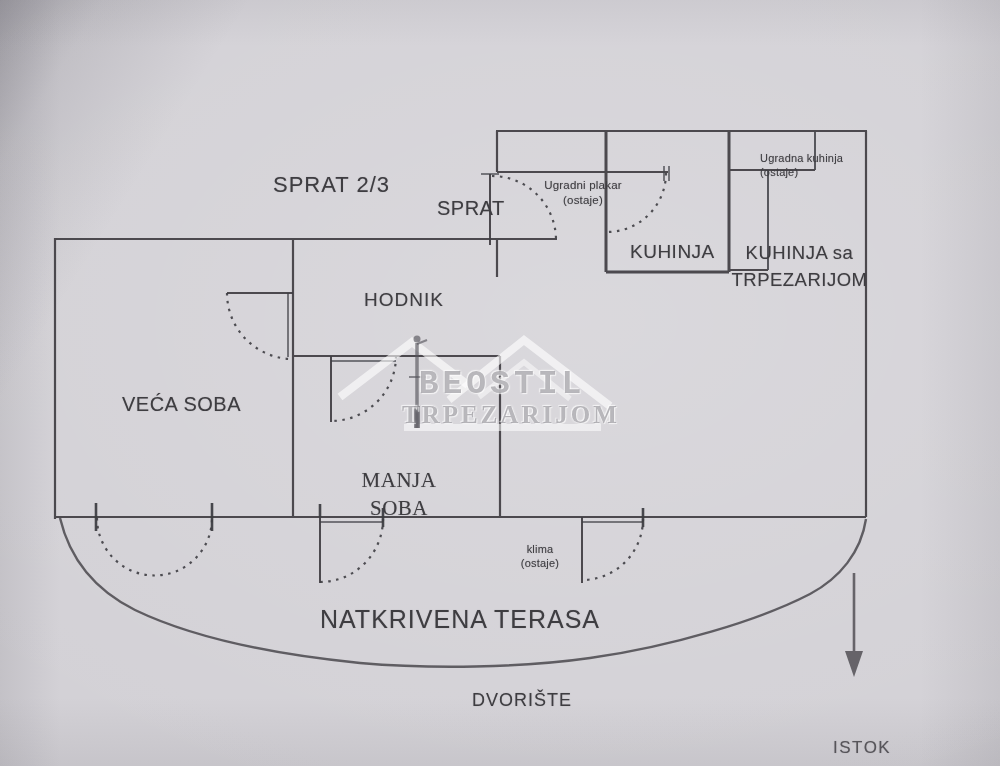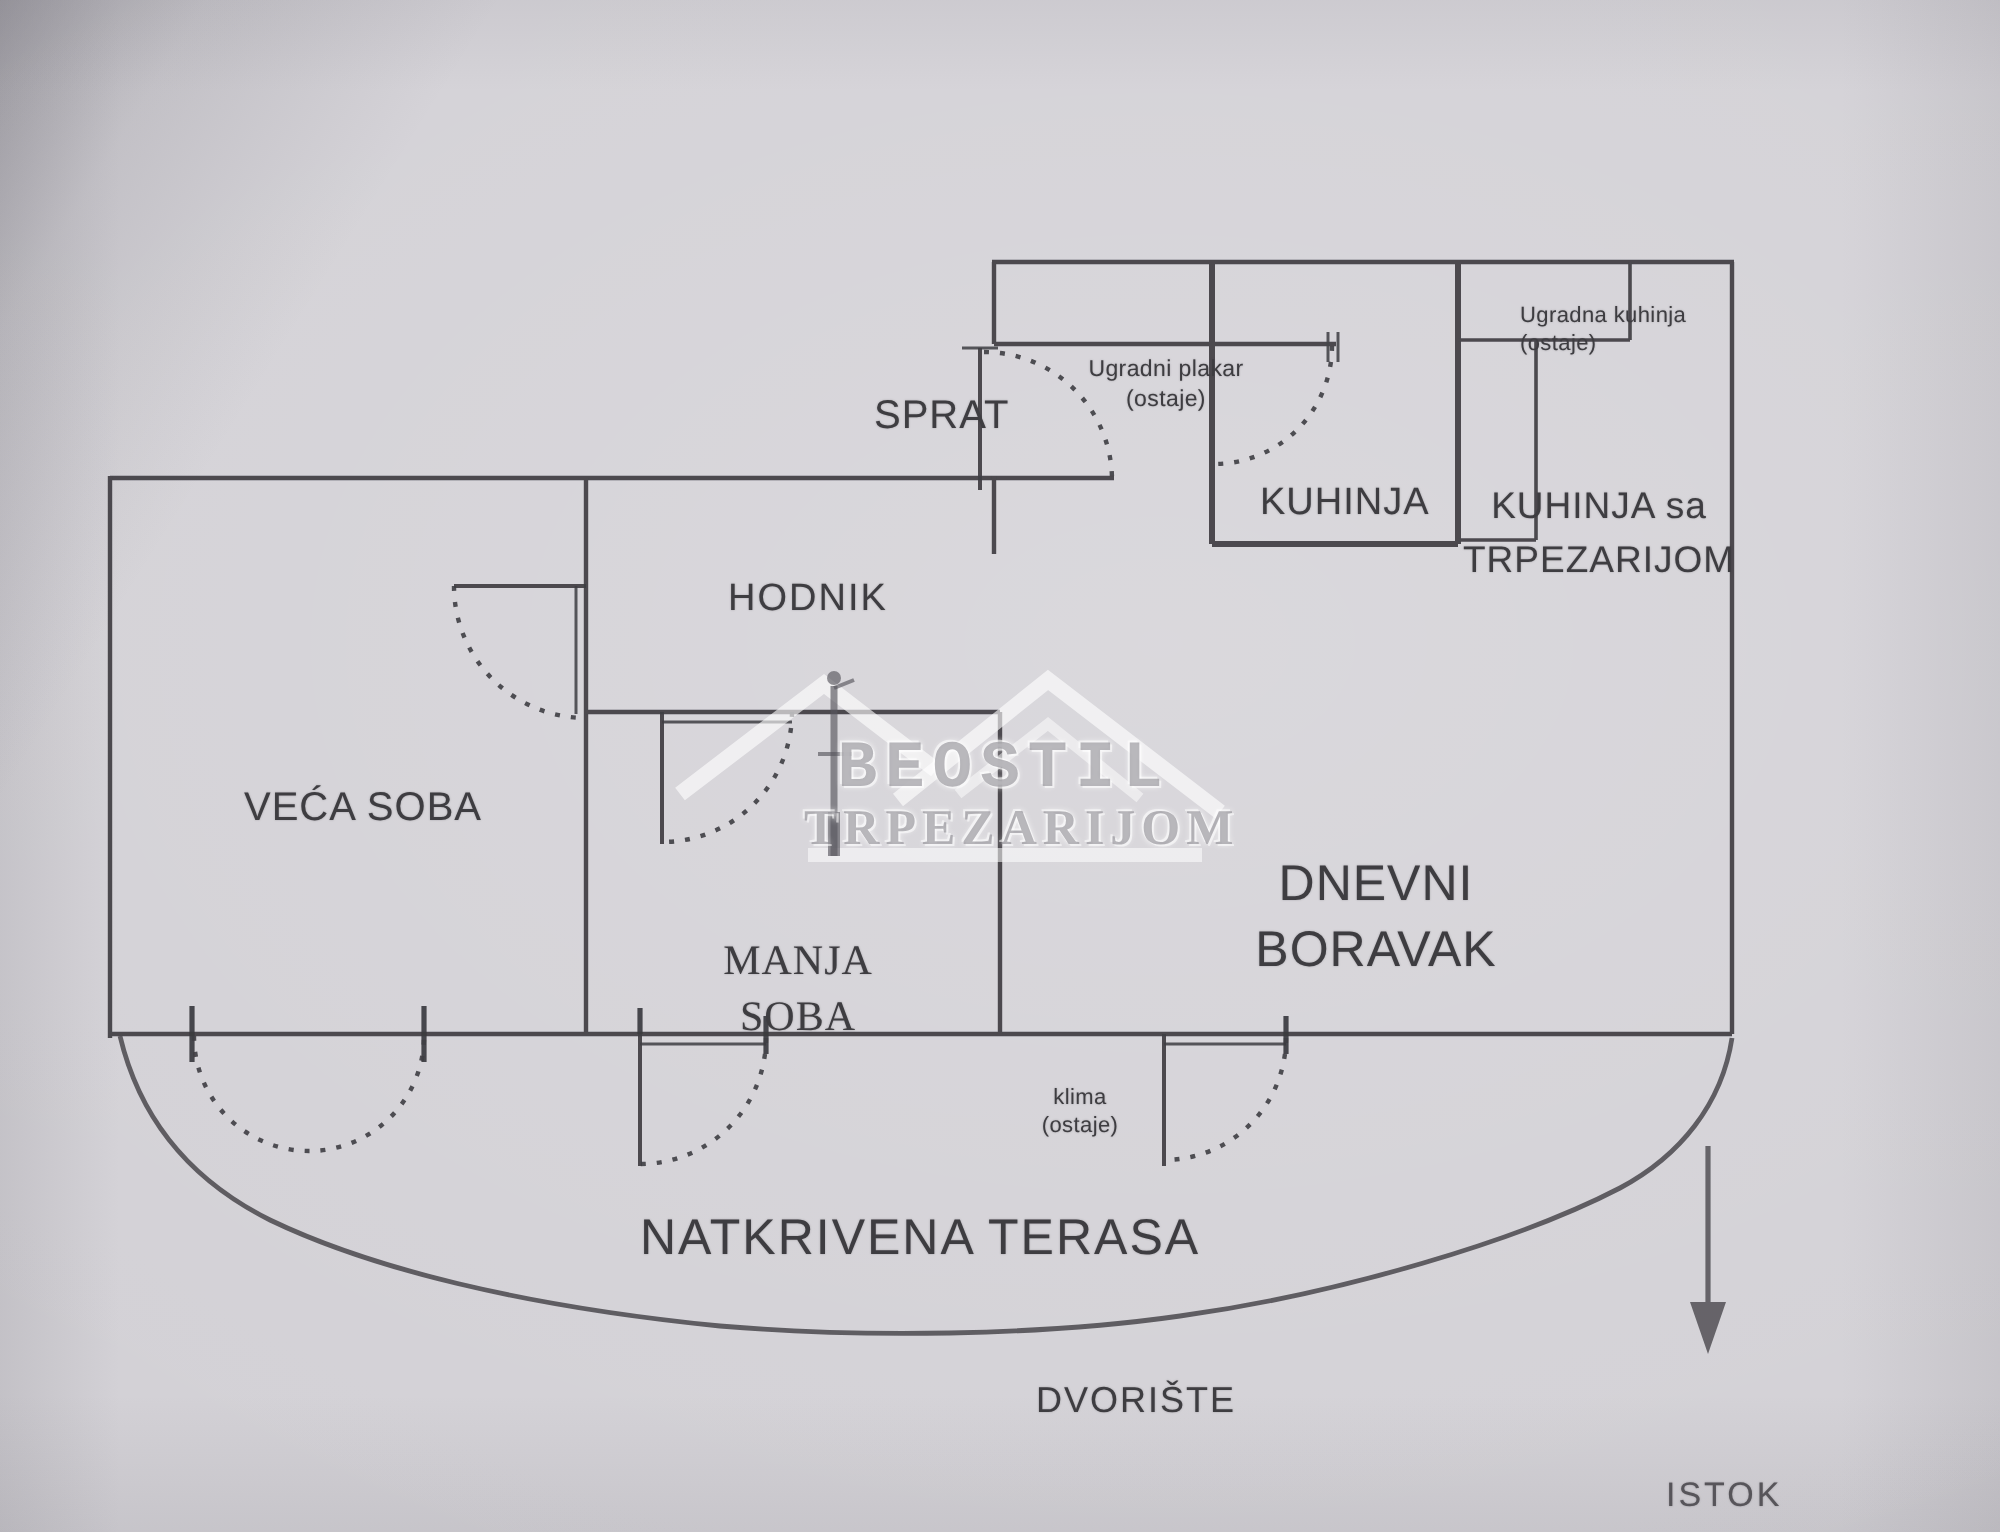--- a/index.html
+++ b/index.html
@@ -131,20 +131,21 @@
         <path d="M 417 343 V 428" stroke-width="3.5"></path>
         <path d="M 409 377 H 426" stroke-width="2"></path>
         <path d="M 417 406 V 428" stroke-width="6"></path>
       </g>
     </g>
   </svg>
 
   <div class="wm-text" style="left:402px;top:366px;width:200px;font-size:33px;letter-spacing:4px;font-family:Liberation Mono, monospace;">BEOSTIL</div>
   <div class="wm-text" style="left:402px;top:401px;width:200px;font-size:25px;letter-spacing:3px;">TRPEZARIJOM</div>
 
+  <div class="label" style="left:273px;top:171px;font-size:22px;letter-spacing:1px;">SPRAT 2/3</div>
 
   <div class="label" style="left:437px;top:196px;font-size:20px;">SPRAT</div>
 
   <div class="label" style="left:364px;top:288px;font-size:19px;letter-spacing:1px;">HODNIK</div>
 
   <div class="label small center" style="left:513px;top:135px;width:140px;font-size:11.5px;">Ugradni plakar
 (ostaje)</div>
 
   <div class="label" style="left:630px;top:240px;font-size:19px;">KUHINJA</div>
 
@@ -152,25 +153,23 @@
 (ostaje)</div>
 
   <div class="label center" style="left:717px;top:196px;width:165px;font-size:18.5px;line-height:27px;">KUHINJA sa
 TRPEZARIJOM</div>
 
   <div class="label" style="left:122px;top:392px;font-size:20px;">VEĆA SOBA</div>
 
   <div class="label center" style="left:339px;top:423px;width:120px;font-size:21px;line-height:28px;font-family:Liberation Serif, serif;">MANJA
 SOBA</div>
 
-  <div class="label center" style="left:598px;top:383px;width:180px;font-size:25px;line-height:33px;">DNEVNI
-BORAVAK</div>
 
   <div class="label small center" style="left:490px;top:499px;width:100px;font-size:11px;">klima
 (ostaje)</div>
 
   <div class="label" style="left:320px;top:604px;font-size:25px;letter-spacing:1px;">NATKRIVENA TERASA</div>
 
-  <div class="label" style="left:472px;top:689px;font-size:18px;letter-spacing:1px;margin-left:46px;">DVORIŠTE</div>
+  <div class="label" style="left:472px;top:689px;font-size:18px;letter-spacing:1px;">DVORIŠTE</div>
 
   <div class="label" style="left:833px;top:689px;font-size:17px;letter-spacing:1.5px;color:#57555a;margin-top:48px;">ISTOK</div>
 
 </div>
 
 </body></html>

